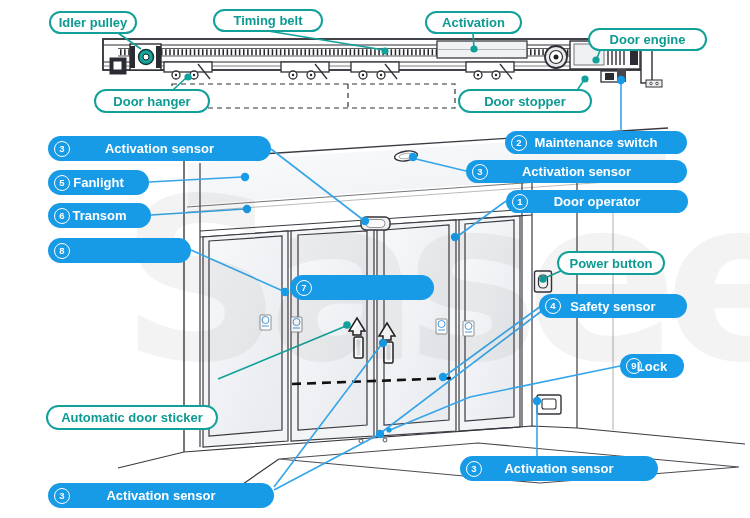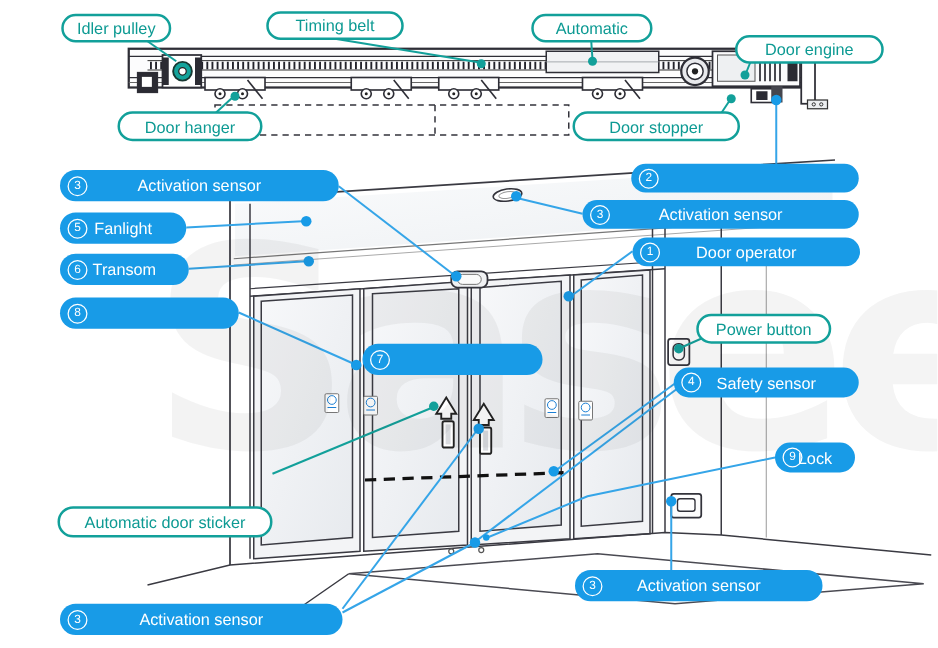--- a/index.html
+++ b/index.html
@@ -3,21 +3,21 @@
 <meta charset="utf-8">
 <style>
   html,body{margin:0;padding:0;background:#fff;}
   #stage{position:relative;width:750px;height:518px;background:#ffffff;overflow:hidden;
          font-family:"Liberation Sans",sans-serif;}
   #art{position:absolute;left:0;top:0;}
   #watermark{position:absolute;left:120px;top:150px;font-size:225px;font-weight:bold;
              letter-spacing:-14px;color:#2a2a2a;opacity:0.05;pointer-events:none;
              font-family:"DejaVu Sans",sans-serif;}
   #labels .pill{position:absolute;display:flex;align-items:center;justify-content:flex-start;
-                border-radius:14px;box-sizing:border-box;font-weight:normal;white-space:nowrap;}
+                border-radius:14px;box-sizing:border-box;font-weight:bold;white-space:nowrap;}
   #labels .pill .txt{width:100%;text-align:center;line-height:1;}
   #labels .solid{background:#189BE7;color:#ffffff;font-size:13px;}
   #labels .outline{background:#ffffff;border:2px solid #12A09A;color:#0D9A93;font-size:13px;}
   #labels .num{position:absolute;left:6px;top:50%;transform:translateY(-50%);
                width:14px;height:14px;border:1.5px solid #ffffff;border-radius:50%;
                display:flex;align-items:center;justify-content:center;
                font-size:9.5px;line-height:1;}
 </style>
 </head>
 <body>
@@ -265,21 +265,21 @@
 <div id="watermark">Sasee</div>
 
 <div id="labels">
       <div class="pill outline" style="left: 49px; top: 11px; width: 88px; height: 23px;">
         <span class="txt">Idler pulley</span>
       </div>
       <div class="pill outline" style="left: 213px; top: 9px; width: 110px; height: 23px;">
         <span class="txt">Timing belt</span>
       </div>
       <div class="pill outline" style="left: 425px; top: 11px; width: 97px; height: 23px;">
-        <span class="txt">Automatic</span>
+        <span class="txt">Activation</span>
       </div>
       <div class="pill outline" style="left: 588px; top: 11px; width: 119px; height: 23px; margin-top: 17px;">
         <span class="txt">Door engine</span>
       </div>
       <div class="pill outline" style="left: 46px; top: 89px; width: 116px; height: 24px; margin-left: 48px;">
         <span class="txt">Door hanger</span>
       </div>
       <div class="pill outline" style="left: 458px; top: 89px; width: 134px; height: 24px;">
         <span class="txt">Door stopper</span>
       </div>
@@ -299,20 +299,21 @@
         <span class="num">8</span>
       </div>
       <div class="pill solid" style="left: 290px; top: 275px; width: 144px; height: 25px;">
         <span class="num">7</span>
       </div>
       <div class="pill outline" style="left: 46px; top: 366px; width: 172px; height: 25px; margin-top: 39px;">
         <span class="txt">Automatic door sticker</span>
       </div>
       <div class="pill solid" style="left: 505px; top: 131px; width: 182px; height: 23px;">
         <span class="num">2</span>
+        <span class="txt">Maintenance switch</span>
       </div>
       <div class="pill solid" style="left: 466px; top: 160px; width: 221px; height: 23px;">
         <span class="num">3</span>
         <span class="txt">Activation sensor</span>
       </div>
       <div class="pill solid" style="left: 506px; top: 190px; width: 182px; height: 23px;">
         <span class="num">1</span>
         <span class="txt">Door operator</span>
       </div>
       <div class="pill outline" style="left: 557px; top: 251px; width: 108px; height: 24px;">

